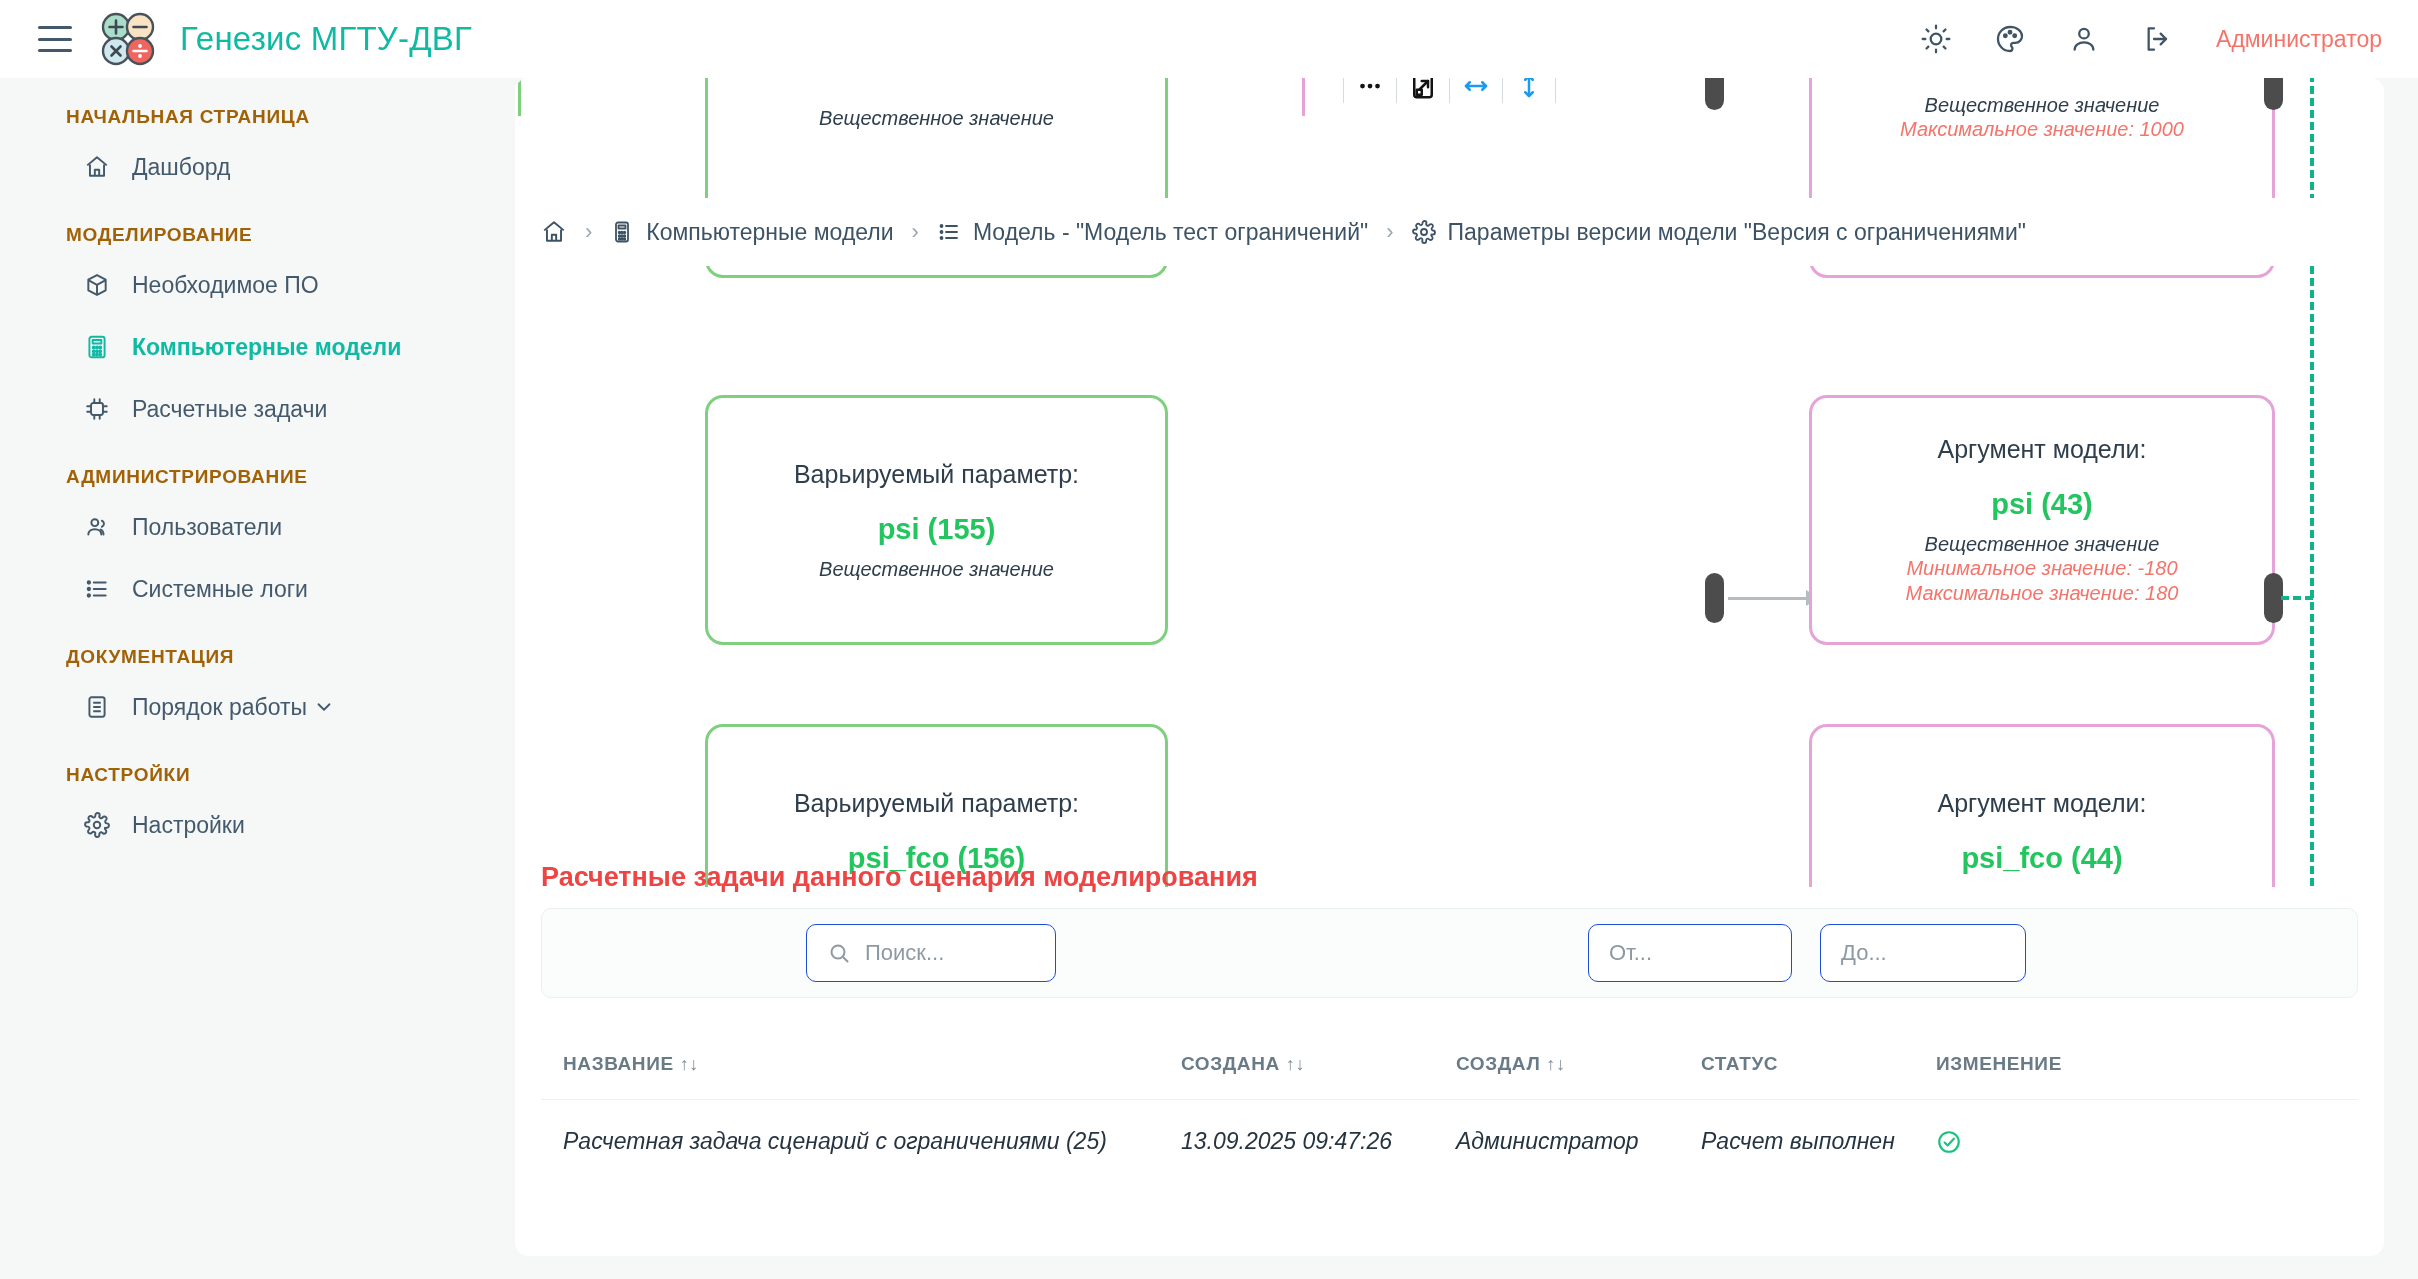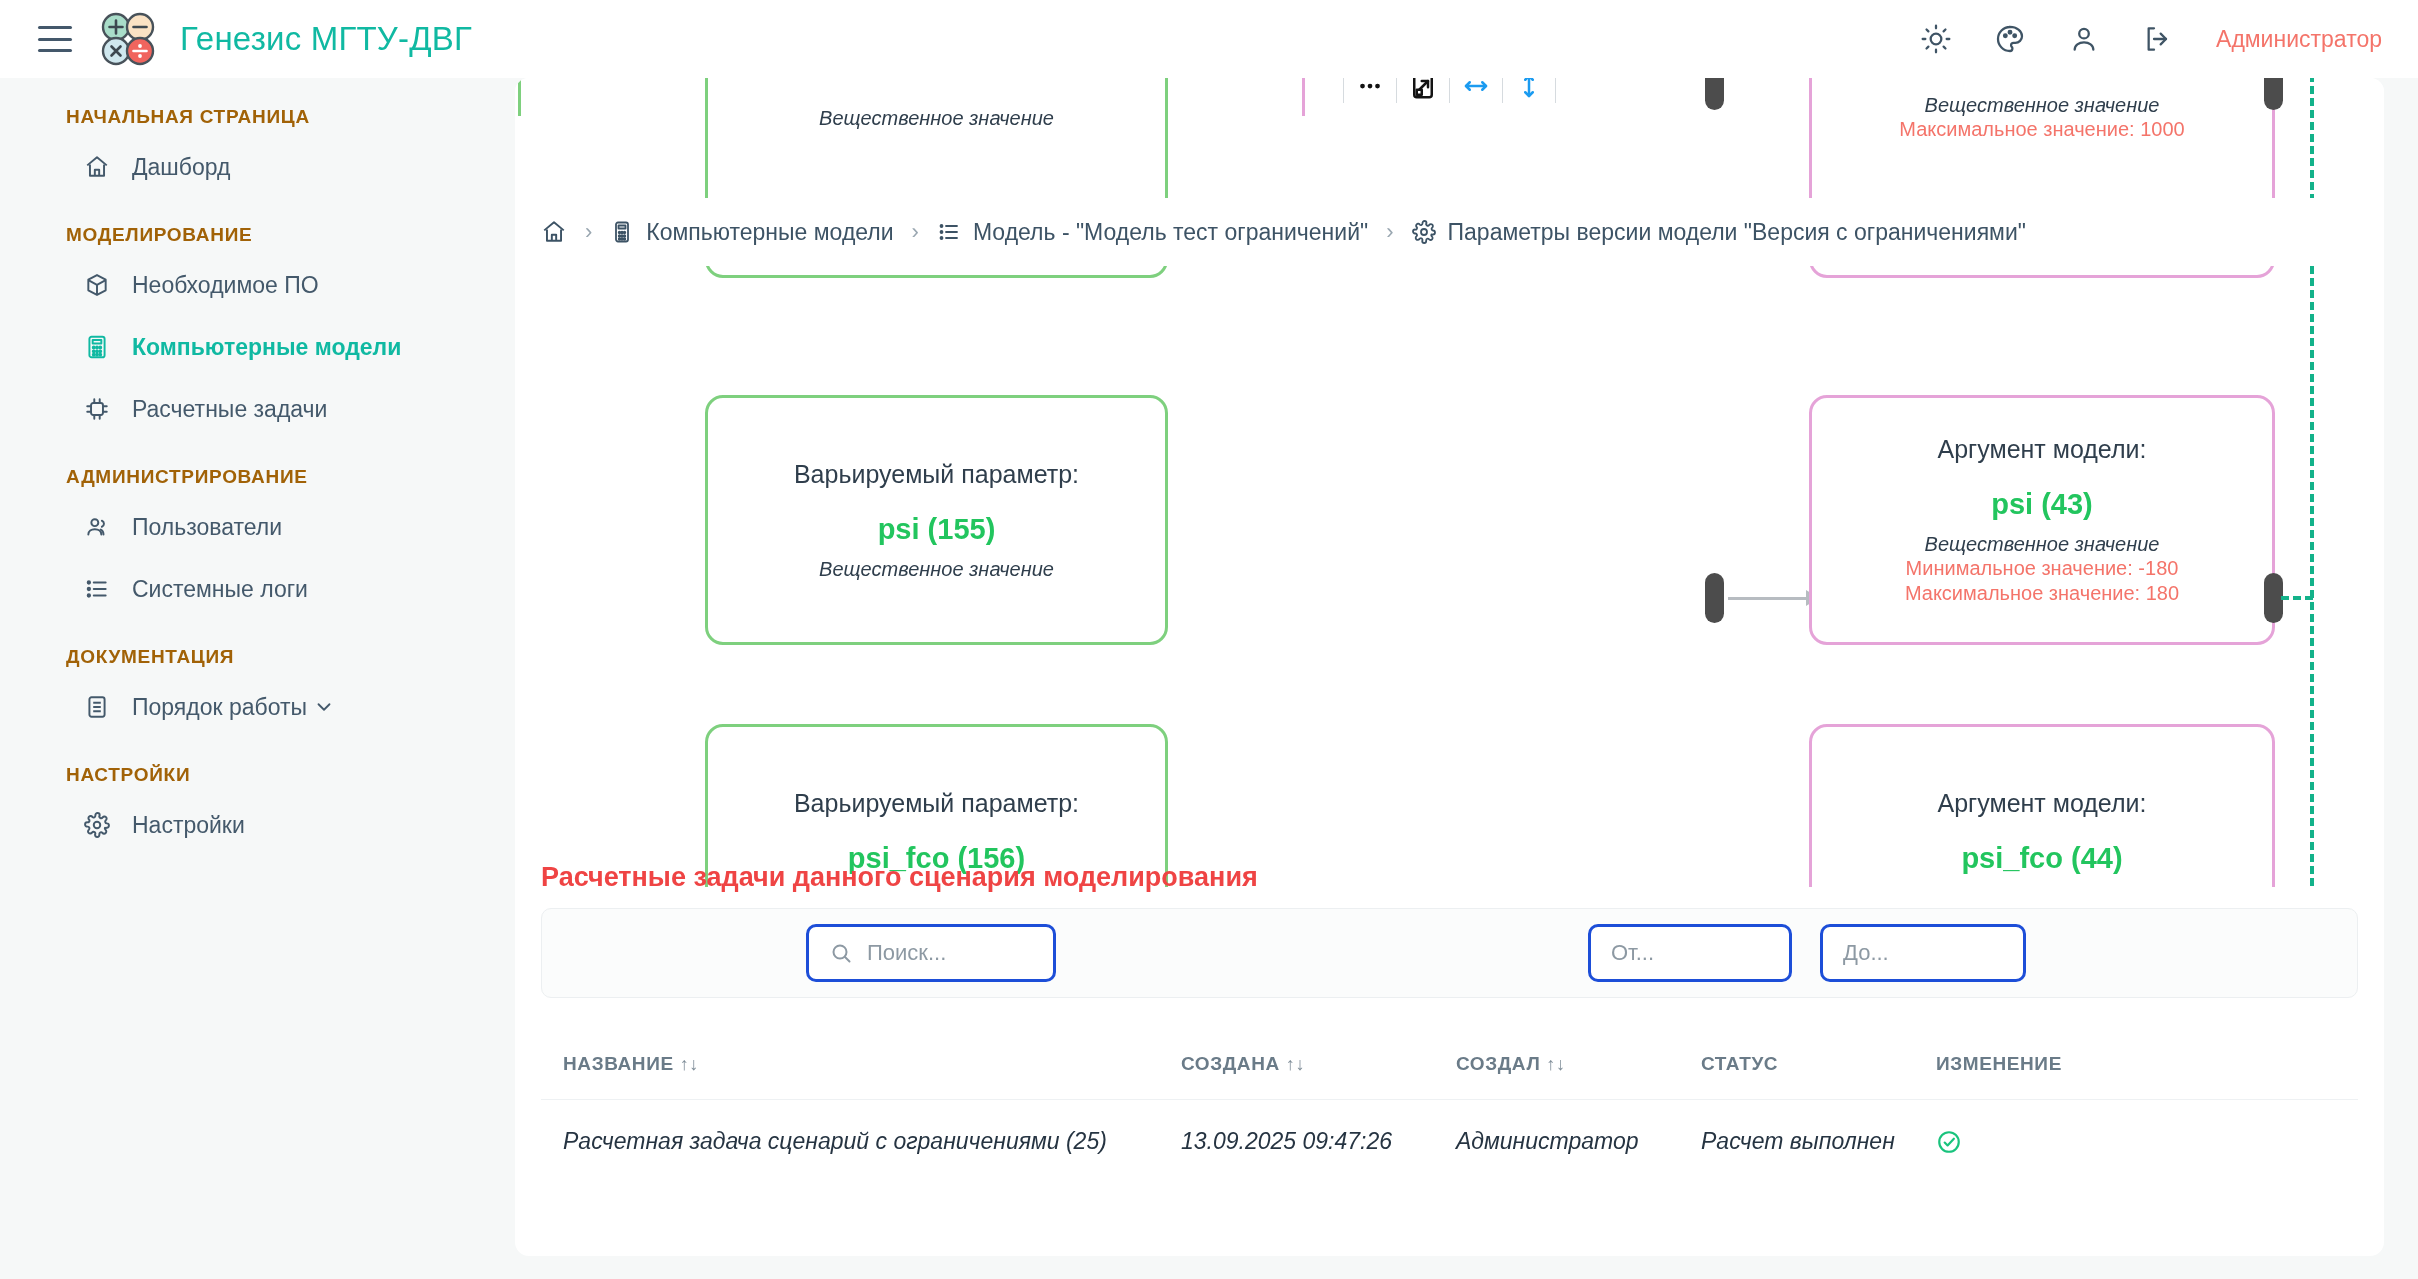--- a/index.html
+++ b/index.html
@@ -78,21 +78,21 @@
   .node {
     position: absolute; border-radius: 18px; border: 3px solid; background: #fff;
     display: flex; flex-direction: column; align-items: center; justify-content: center;
     text-align: center;
   }
   .node.green { border-color: #7ed07e; }
   .node.pink  { border-color: #e5a3d8; }
   .n-kind { font-size: 25px; color: #2f3e4c; margin-bottom: 24px; }
   .n-name { font-size: 29px; font-weight: bold; color: #22c55e; margin-bottom: 12px; }
   .n-type { font-size: 20px; font-style: italic; color: #2f3e4c; }
-  .n-lim  { font-size: 20px; color: #f4746a; line-height: 1.25; }
+  .n-lim  { font-size: 20px; font-style: italic; color: #f4746a; line-height: 1.25; }
 
   .handle {
     position: absolute; width: 19px; height: 50px; background: #4c4c4c; border-radius: 10px;
   }
   .arrow-line { position: absolute; height: 3px; background: #b7bcc1; }
   .arrow-head {
     position: absolute; width: 0; height: 0;
     border-left: 13px solid #b7bcc1;
     border-top: 8px solid transparent; border-bottom: 8px solid transparent;
   }
@@ -118,21 +118,21 @@
   .tasks-title {
     position: absolute; top: 784px; left: 26px; font-size: 27px; font-weight: bold;
     color: #ef4444; z-index: 14; background: transparent;
   }
   .filters {
     position: absolute; top: 830px; left: 26px; width: 1817px; height: 90px;
     background: #fbfcfc; border: 1px solid #eceff1; border-radius: 10px;
     display: flex; align-items: center; z-index: 14;
   }
   .fld {
-    height: 58px; background: #ffffff; border: 3px solid #1d4ed8; border-radius: 10px;
+    height: 58px; background: #ffffff; border: 1px solid #1d4ed8; border-radius: 10px;
     display: flex; align-items: center; padding: 0 20px; color: #8d99a3; font-size: 22px;
   }
   .fld.search { position: absolute; left: 264px; width: 250px; }
   .fld.search .s-ic { width: 24px; height: 24px; margin-right: 14px; color: #8d99a3; flex: none; }
   .fld.from { position: absolute; left: 1046px; width: 204px; align-items: center; }
   .fld.to   { position: absolute; left: 1278px; width: 206px; }
 
   table.tbl {
     position: absolute; top: 955px; left: 26px; width: 1817px;
     border-collapse: collapse; z-index: 14; background: #fff;

